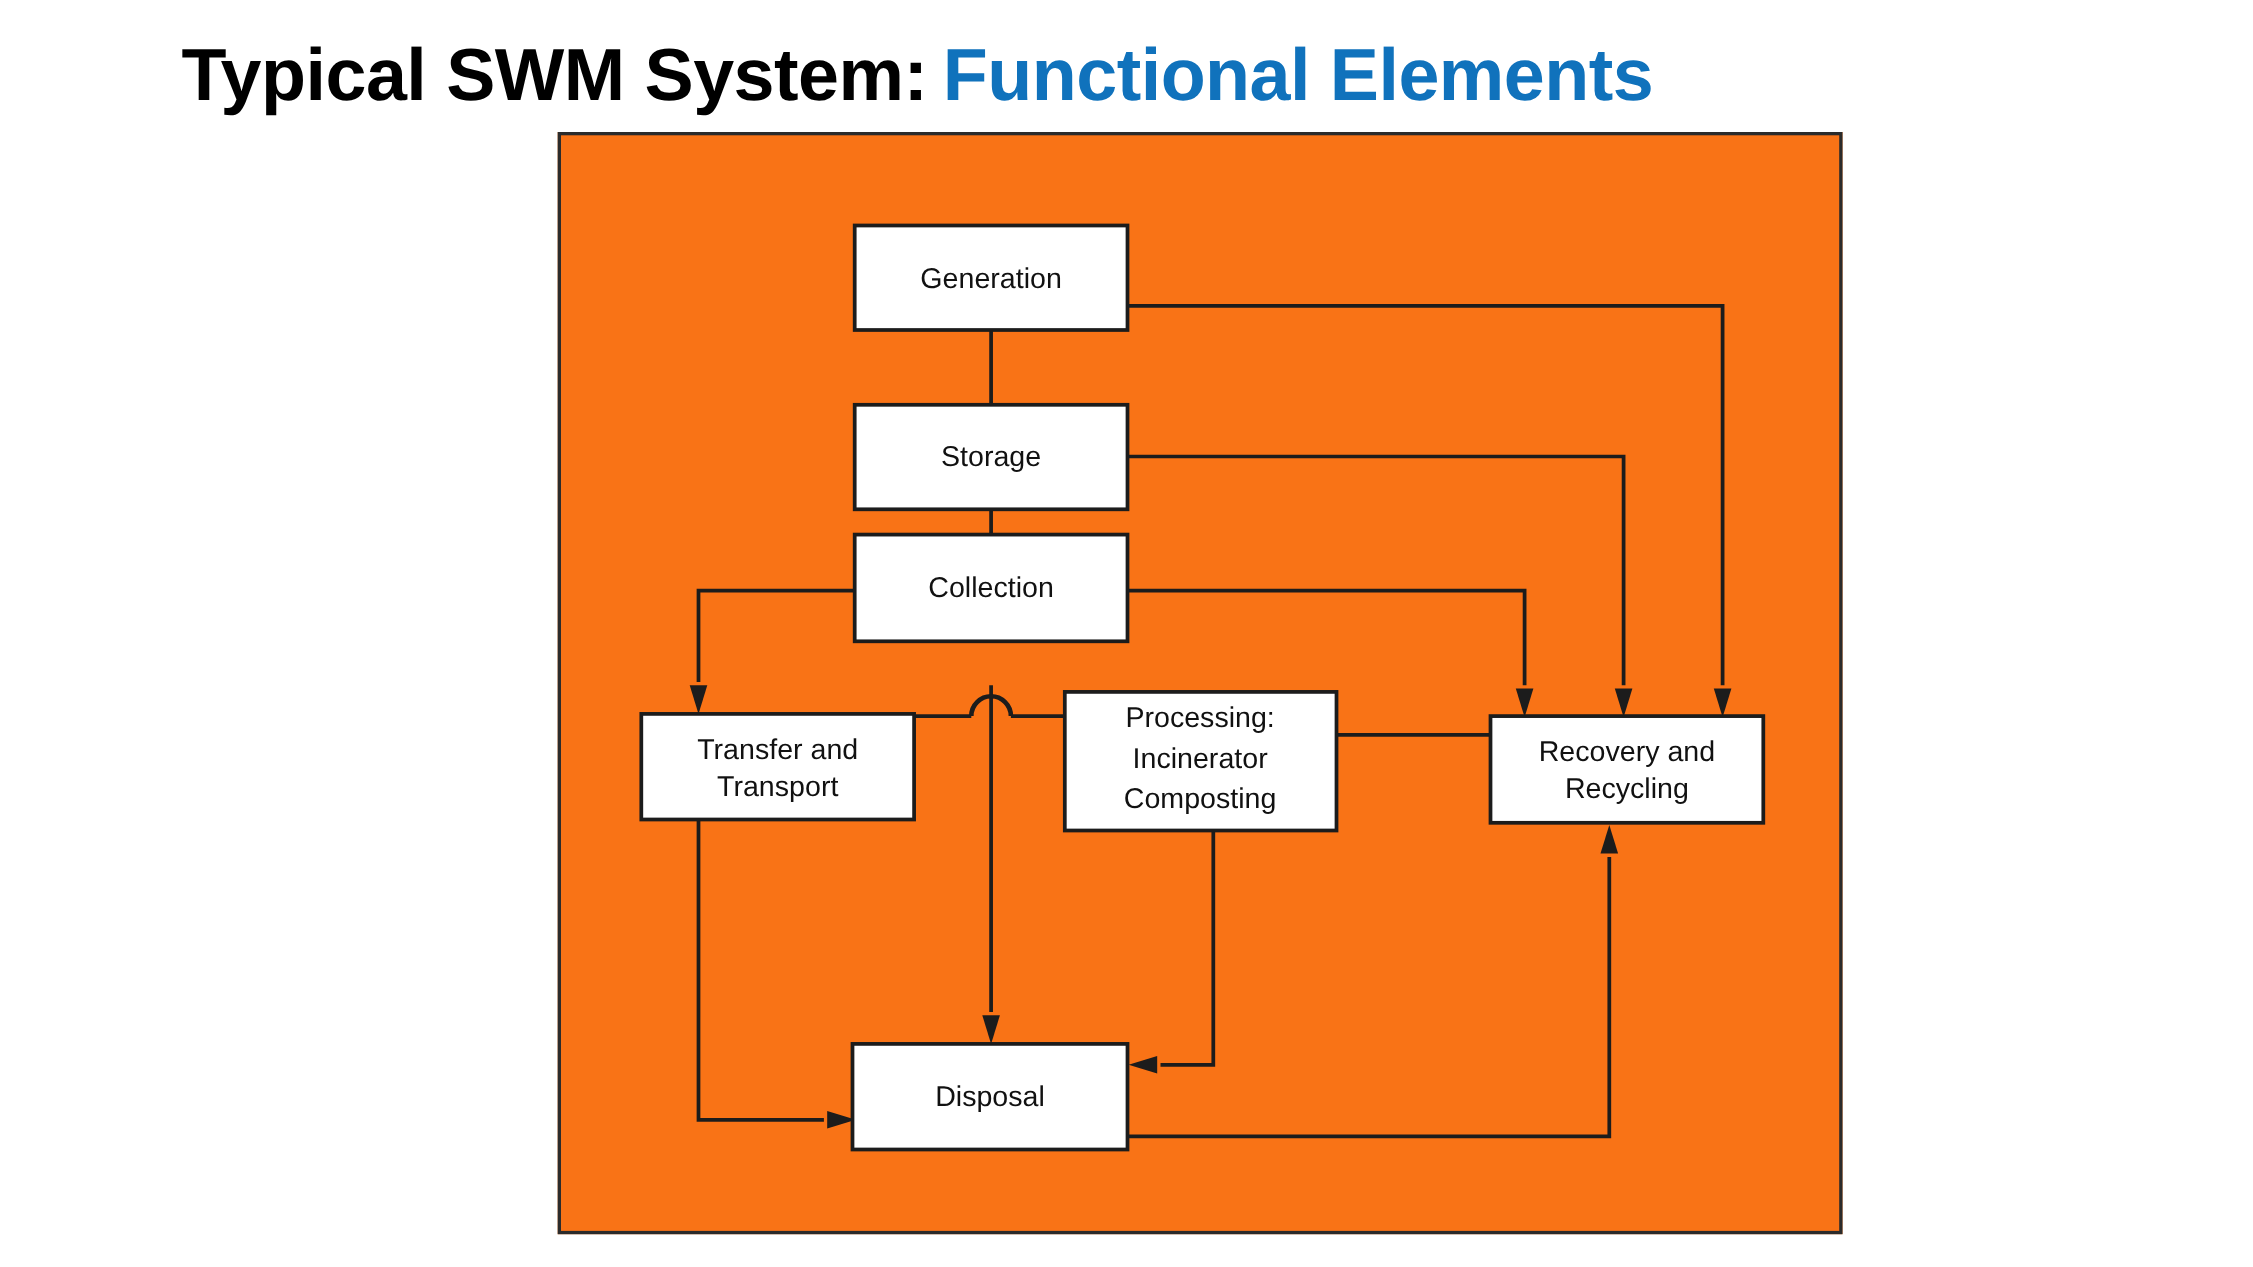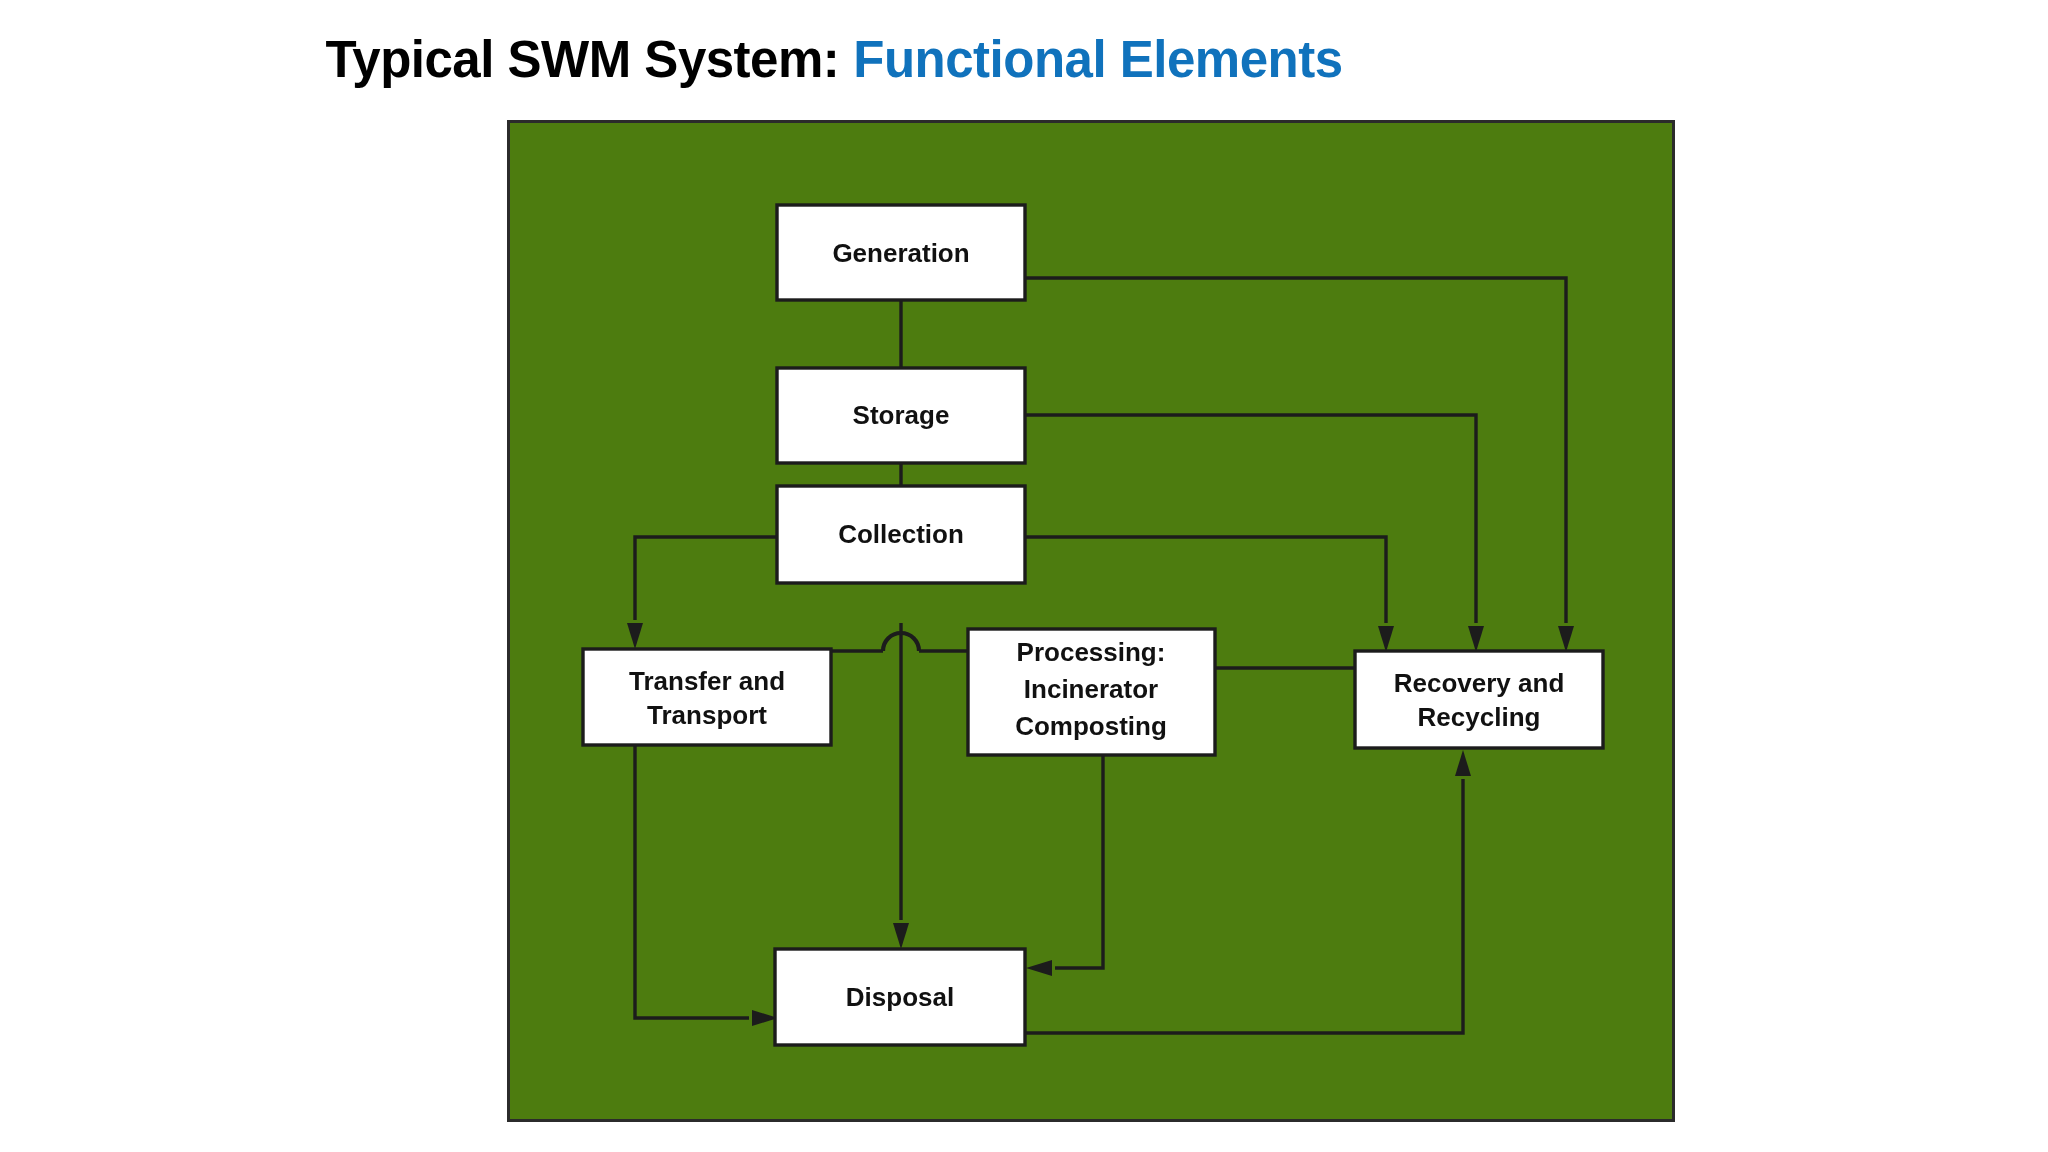--- a/index.html
+++ b/index.html
@@ -19,42 +19,41 @@
     inset: 0;
     background: #ffffff;
   }
   
   #slide-title {
     position: absolute;
     left: 0;
     top: 32px;
     width: 1668px;
     text-align: center;
-    font-size: 51px;
+    font-size: 67px;
     font-weight: bold;
     letter-spacing: -0.5px;
     line-height: 1.1;
     white-space: nowrap;
     user-select: none;
   }
   #slide-title .t-black { color: #000000; }
   #slide-title .t-blue  { color: #1072BC; }
   #slide-title .t-sp    { display: inline-block; width: 14px; }
 
   
   #figure-frame {
     position: absolute;
     left: 507px;
     top: 120px;
     width: 1168px;
     height: 1002px;
     border: 3px solid #2b2b2b;
     box-sizing: border-box;
-    background: #4d7c0f;
-    font-weight: bold;
+    background: #f97316;
   }
   #figure-svg {
     position: absolute;
     left: 0;
     top: 0;
     width: 1168px;
     height: 1002px;
     display: block;
   }
   .node-label {

